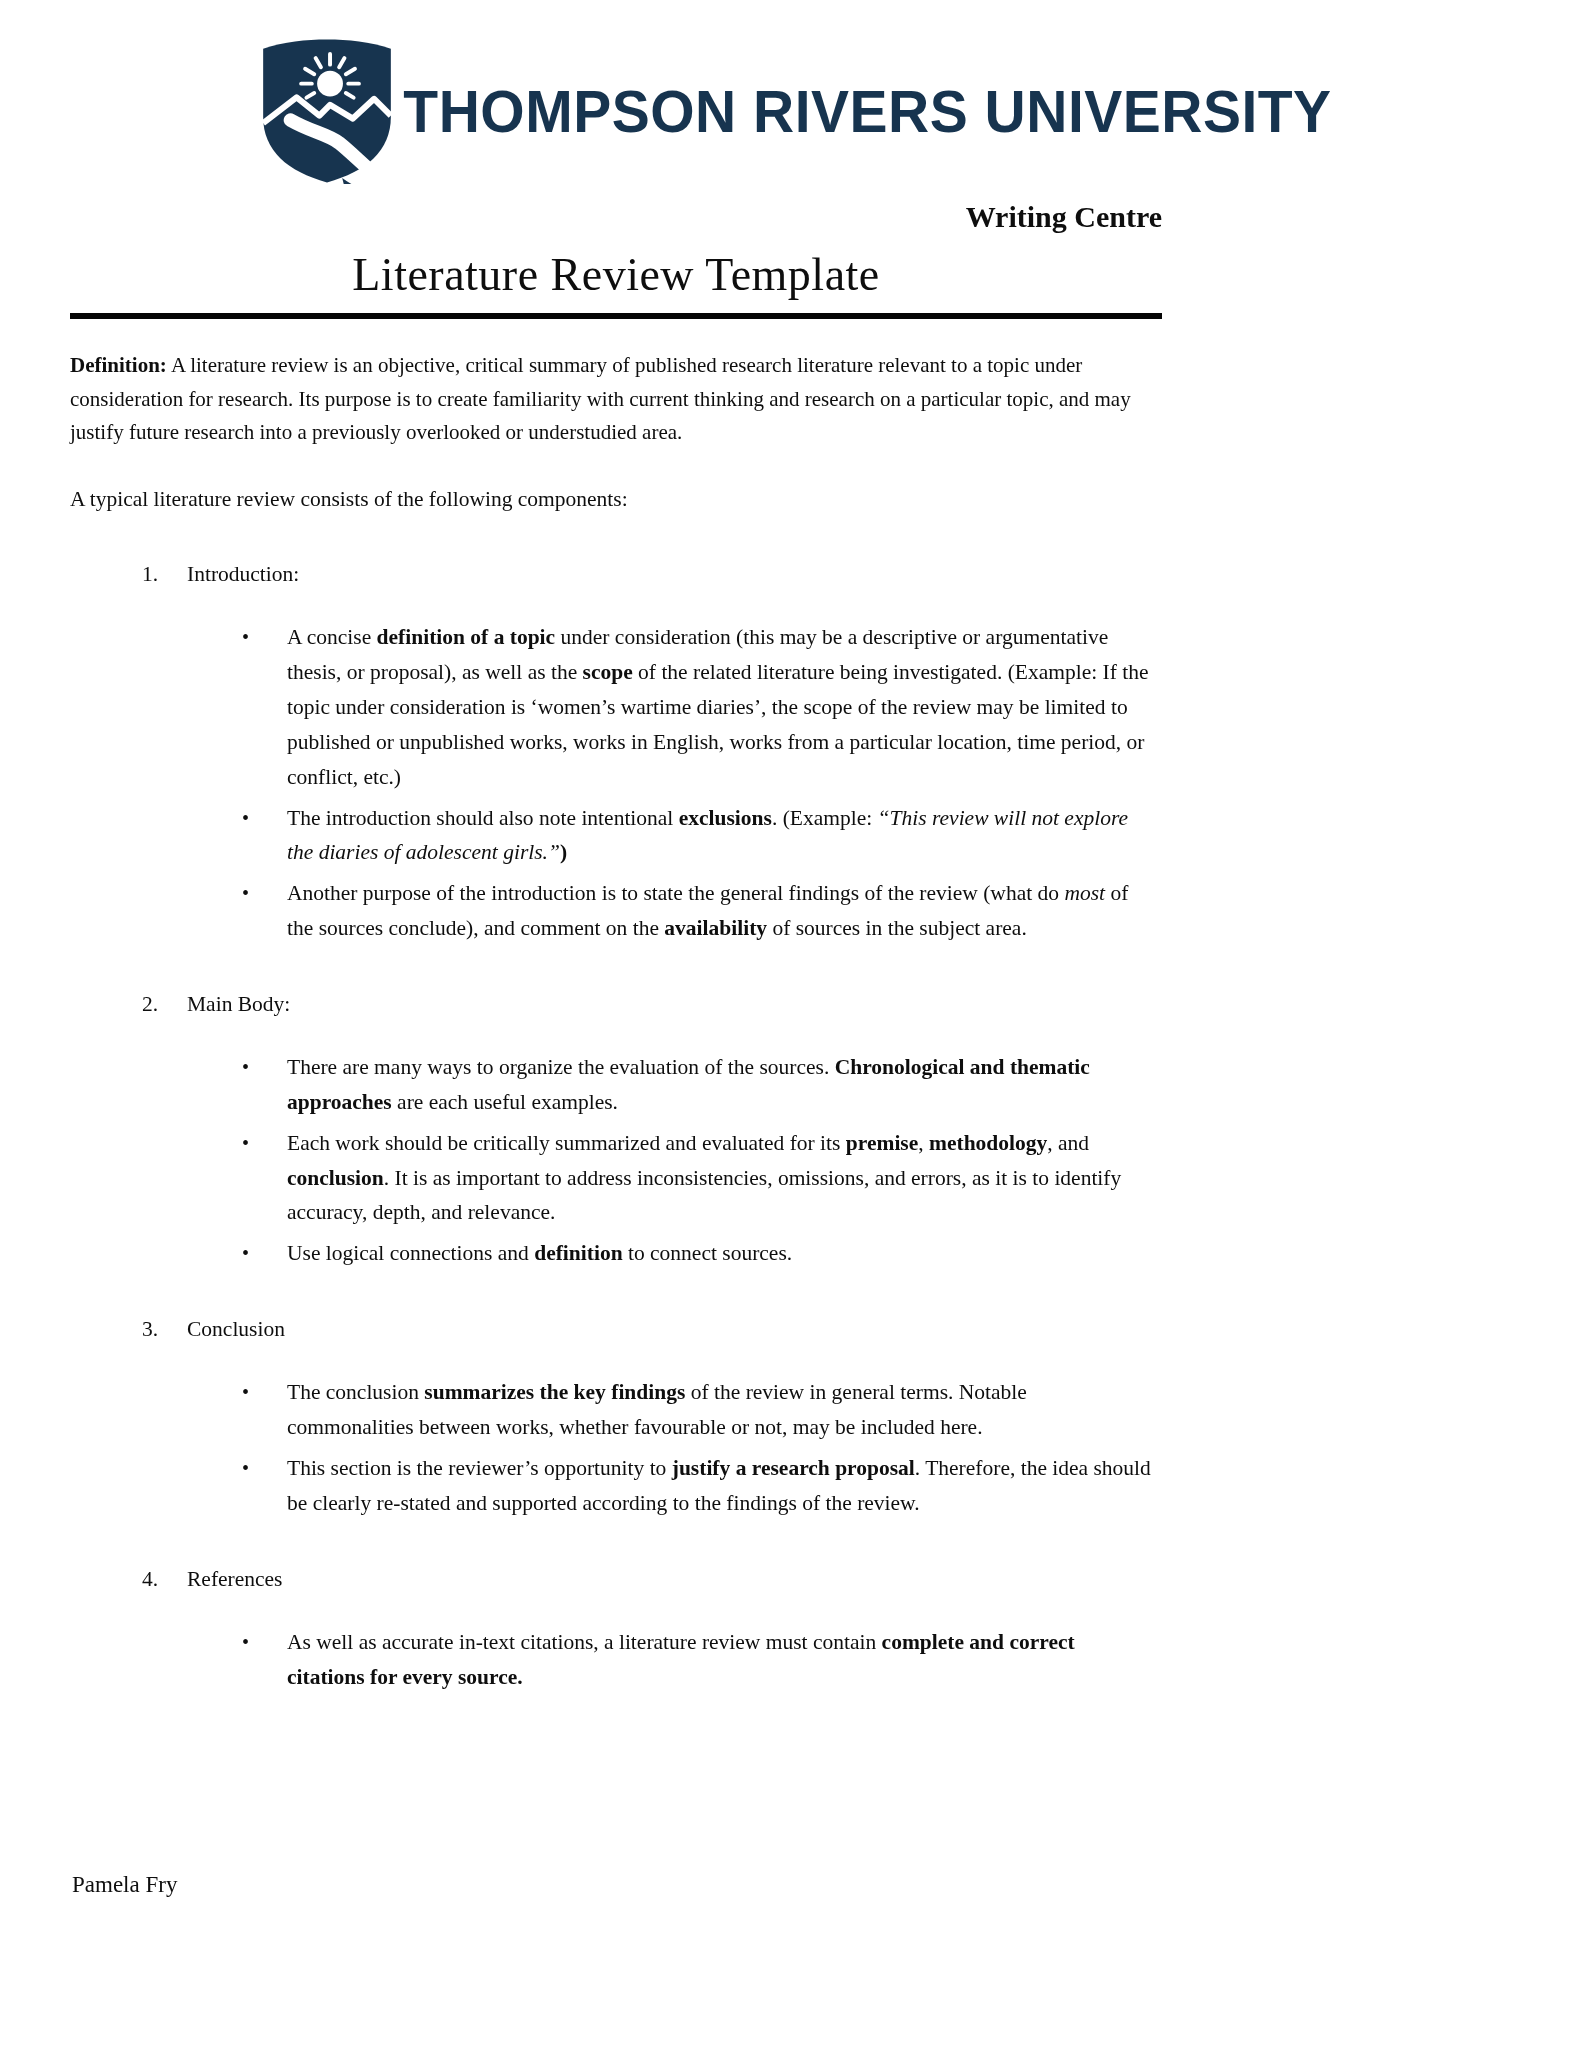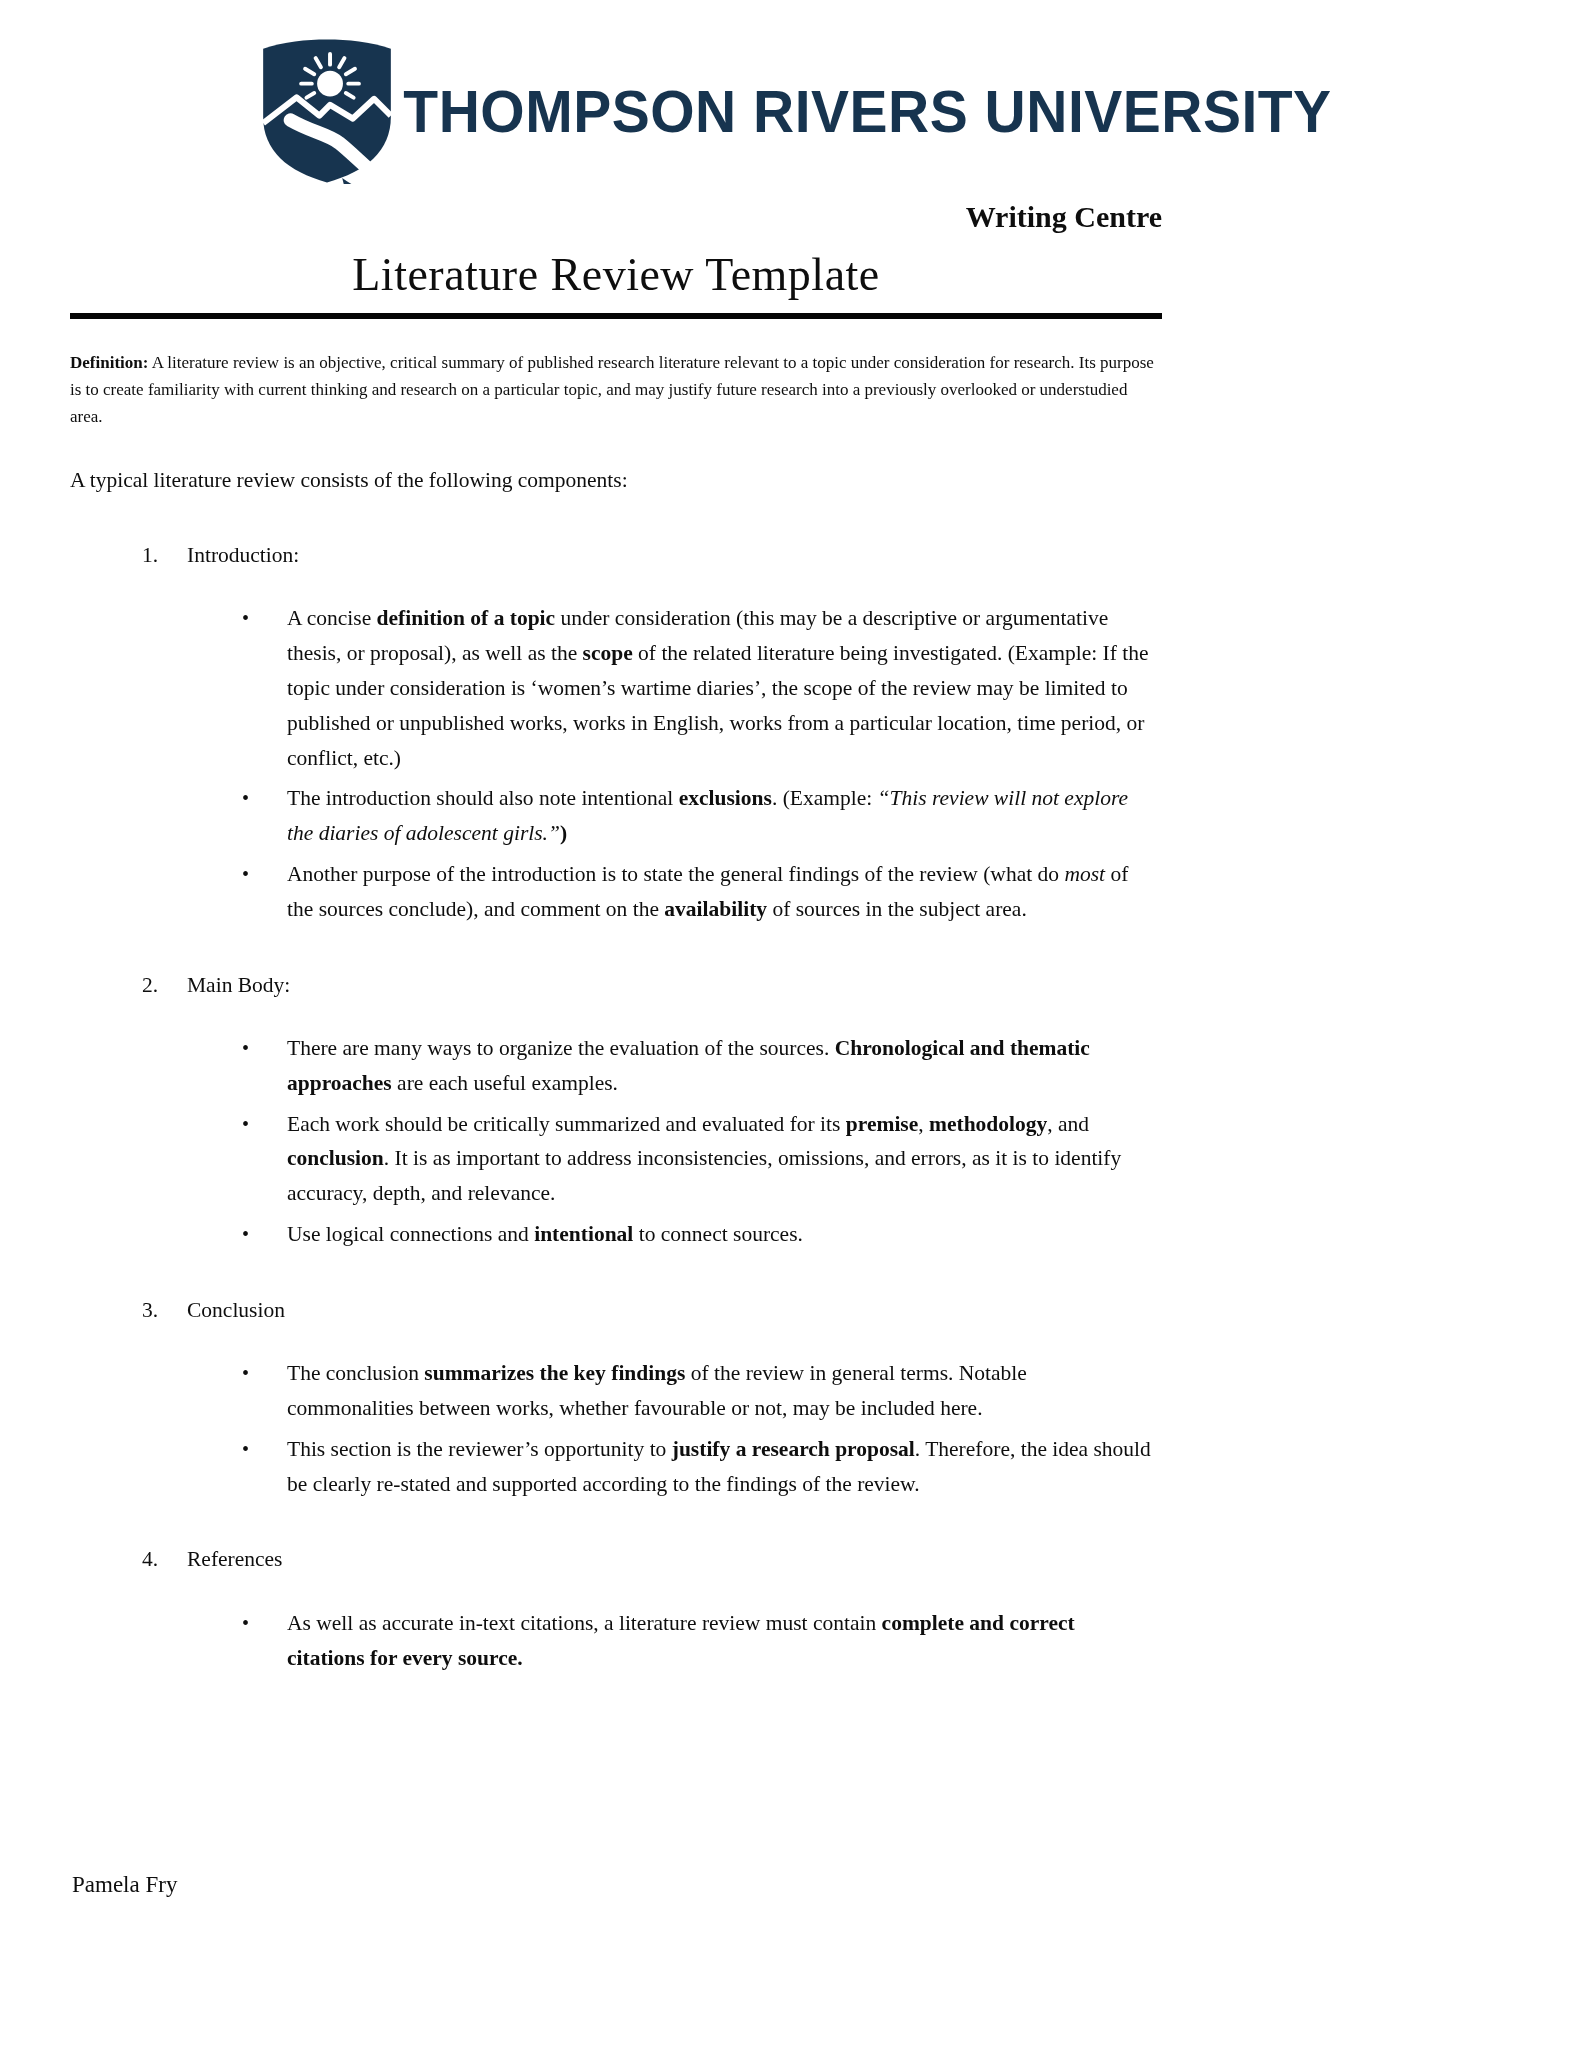--- a/index.html
+++ b/index.html
@@ -25,21 +25,21 @@
   .writing-centre{
     text-align:right;font-weight:700;font-size:30px;margin-top:16px;
   }
   .doc-title{
     text-align:center;font-size:46px;font-weight:400;margin-top:14px;
     letter-spacing:0.5px;
   }
   .rule{height:6px;background:#050505;margin-top:12px;}
 
   
-  .para{font-size:17px;line-height:1.6;margin-top:30px;}
+  .para{font-size:21px;line-height:1.6;margin-top:30px;}
   .typical{font-size:21.5px;line-height:1.6;margin-top:32px;}
 
   .section{margin-top:42px;}
   .sec-head{
     display:flex;font-size:21.5px;line-height:1.5;
     padding-left:72px;
   }
   .sec-num{flex:0 0 45px;}
   .bullets{list-style:none;margin:30px 0 0 0;padding:0;}
   .bullets li{
@@ -120,21 +120,21 @@
         <li>
           <span class="blt">•</span>
           <span class="runs"><span>There are many ways to organize the evaluation of the sources. </span><span style="font-weight: bold;">Chronological and thematic approaches</span><span> are each useful examples.</span></span>
         </li>
         <li>
           <span class="blt">•</span>
           <span class="runs"><span>Each work should be critically summarized and evaluated for its </span><span style="font-weight: bold;">premise</span><span>, </span><span style="font-weight: bold;">methodology</span><span>, and </span><span style="font-weight: bold;">conclusion</span><span>. It is as important to address inconsistencies, omissions, and errors, as it is to identify accuracy, depth, and relevance.</span></span>
         </li>
         <li>
           <span class="blt">•</span>
-          <span class="runs"><span>Use logical connections and </span><span style="font-weight: bold;">intentional</span><span> to connect sources.</span></span>
+          <span class="runs"><span>Use logical connections and </span><span style="font-weight: bold;">definition</span><span> to connect sources.</span></span>
         </li>
       </ul>
     </div>
 
     <div class="section">
       <div class="sec-head">
         <span class="sec-num">3.</span>
         <span>Conclusion</span>
       </div>
       <ul class="bullets">

